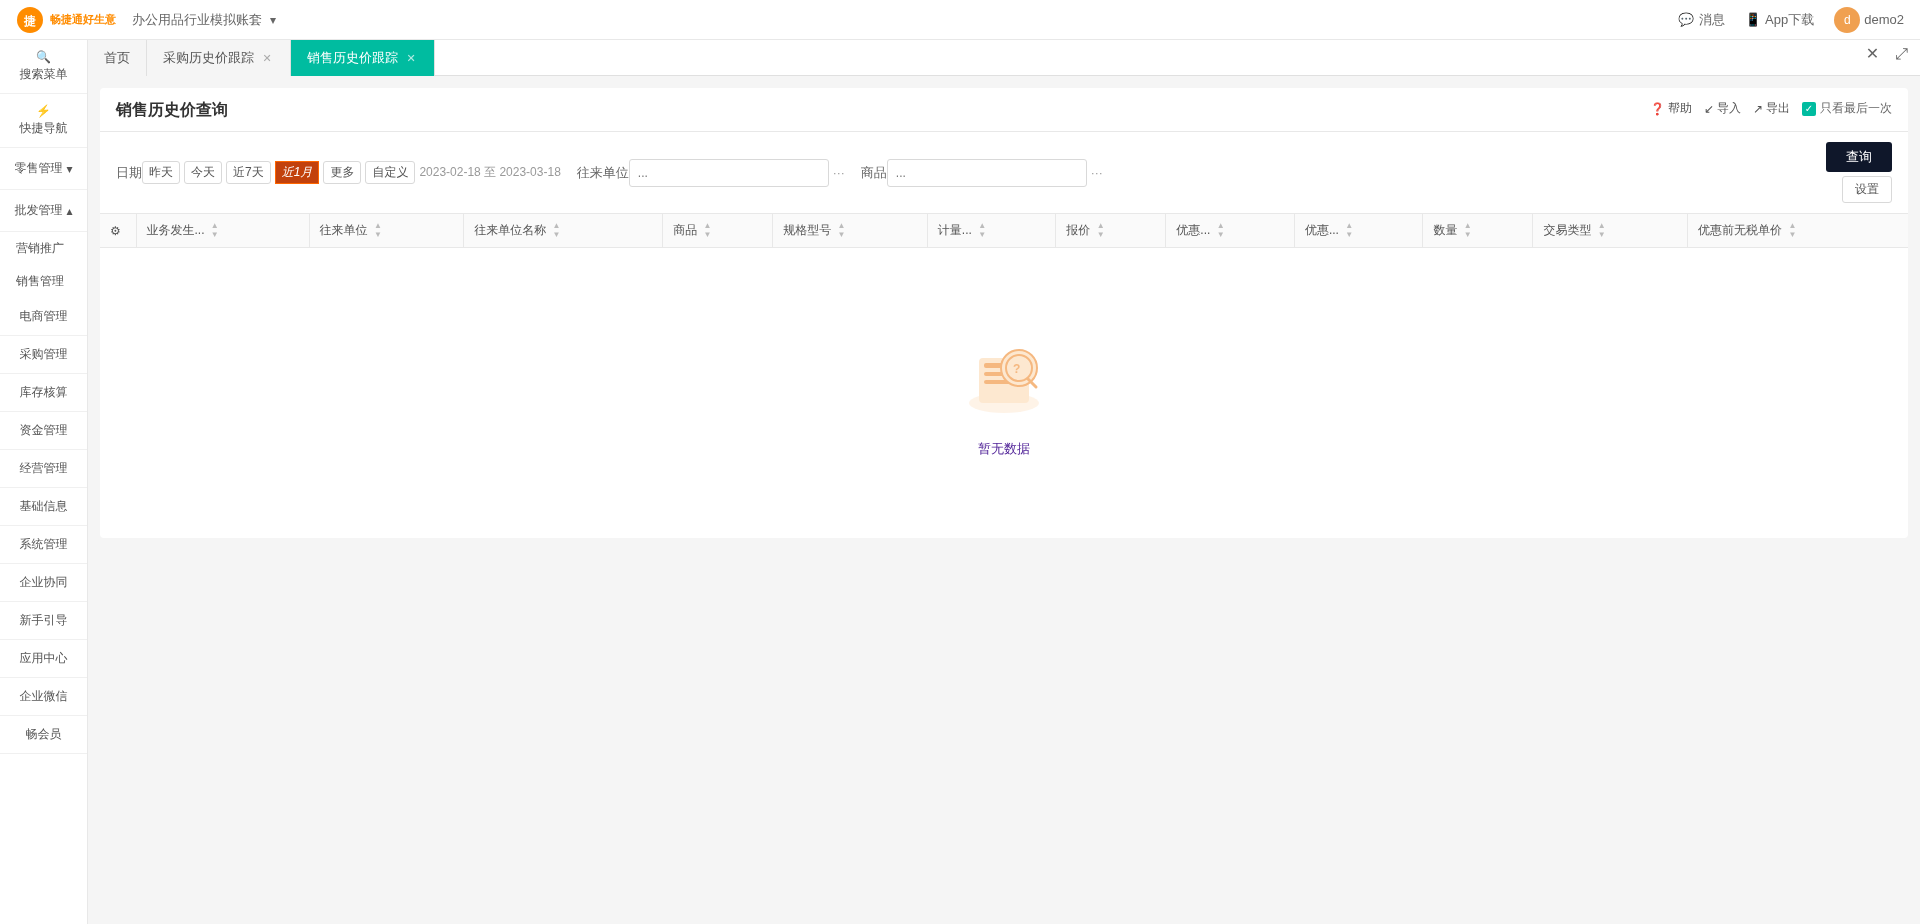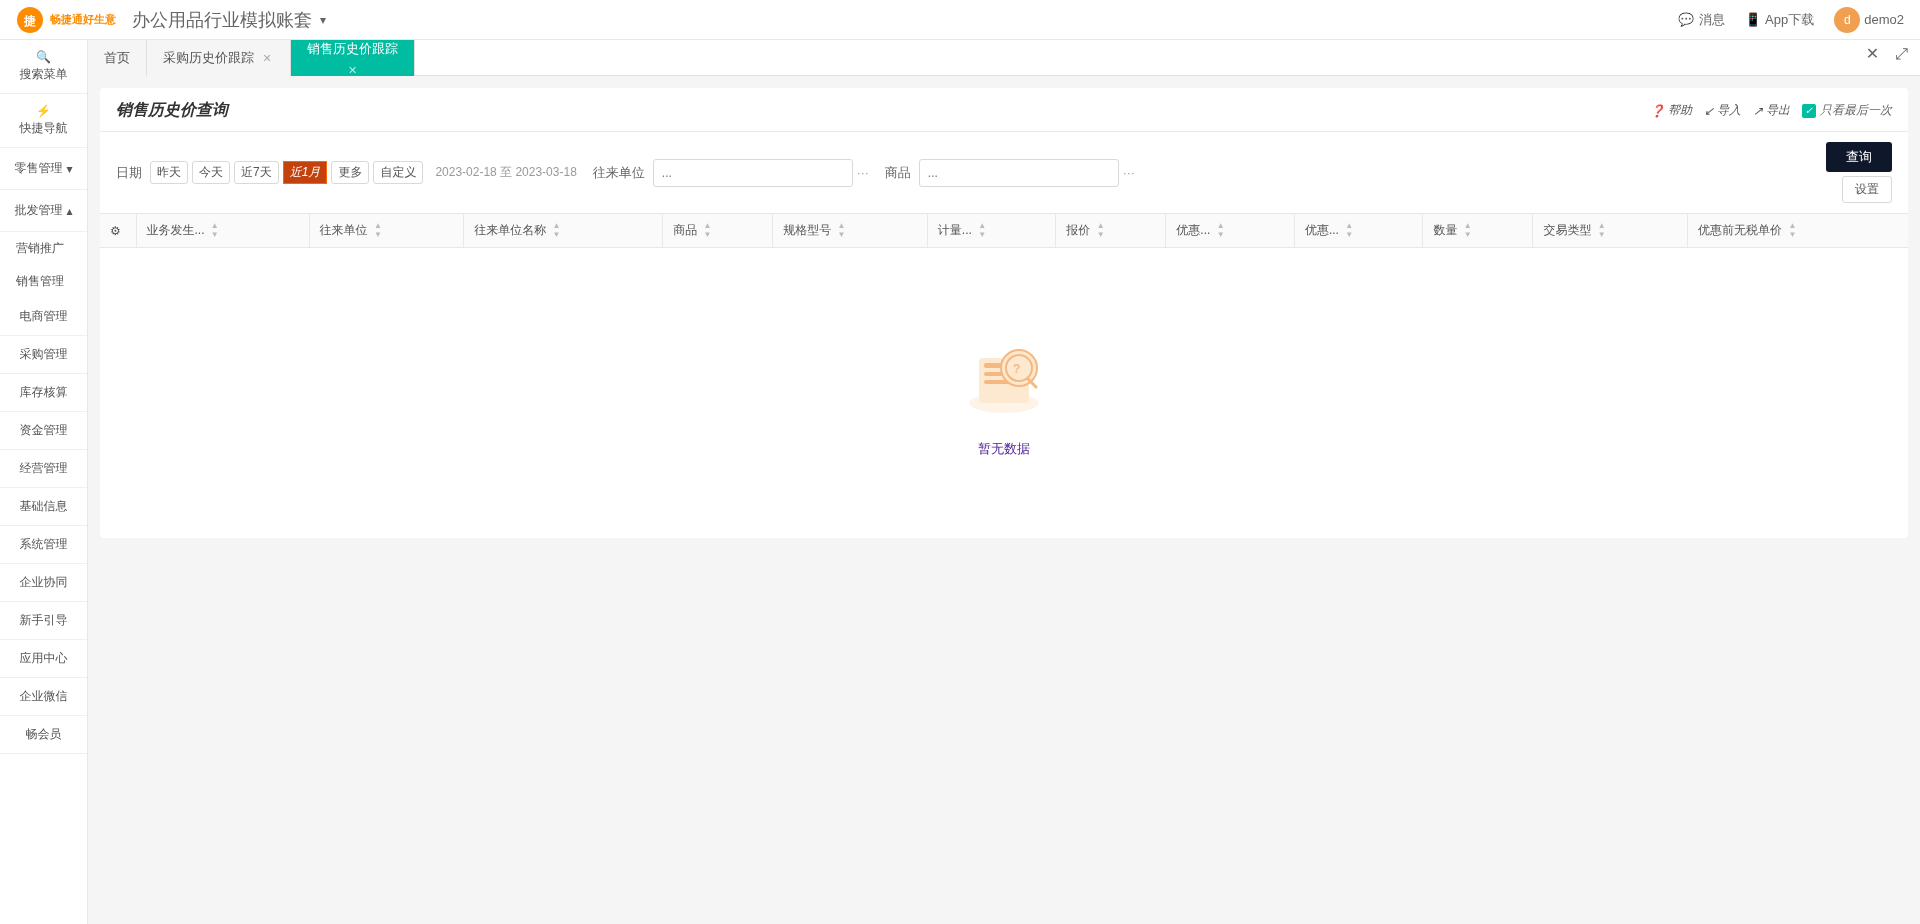--- a/index.html
+++ b/index.html
@@ -31,21 +31,21 @@
       height: 28px;
     }
     .logo-text {
       font-size: 11px;
       color: #ff8c00;
       font-weight: bold;
       line-height: 1.2;
       white-space: pre-line;
     }
     .top-bar-title {
-      font-size: 18px;
+      font-size: 13px;
       color: #666;
       margin-left: 8px;
     }
     .top-bar-dropdown {
       color: #666;
       cursor: pointer;
       font-size: 12px;
     }
     .top-bar-right {
       display: flex;
@@ -133,21 +133,20 @@
       cursor: pointer;
       font-size: 13px;
       color: #555;
       border-right: 1px solid #e0e0e0;
       white-space: nowrap;
       background: #f5f5f5;
     }
     .tab.active {
       background: #00bca0;
       color: #fff;
-      flex-direction: column;
     }
     .tab-close {
       font-size: 11px;
       color: rgba(255,255,255,0.7);
       cursor: pointer;
       width: 14px;
       height: 14px;
       display: flex;
       align-items: center;
       justify-content: center;
@@ -175,23 +174,22 @@
       padding: 12px;
     }
 
     
     .page-header {
       background: #fff;
       padding: 12px 16px 10px;
       border-radius: 4px 4px 0 0;
       border-bottom: 1px solid #e8e8e8;
       display: flex;
-      align-items: center;
+      align-items: flex-start;
       justify-content: space-between;
-      font-style: italic;
     }
     .page-title {
       font-size: 16px;
       font-weight: bold;
       color: #333;
     }
     .page-header-actions {
       display: flex;
       align-items: center;
       gap: 12px;
@@ -229,21 +227,20 @@
       padding: 10px 16px;
       border-bottom: 1px solid #e8e8e8;
       display: flex;
       align-items: center;
       gap: 16px;
       flex-wrap: wrap;
     }
     .filter-group {
       display: flex;
       align-items: center;
-      gap: 8px;
     }
     .filter-label {
       color: #666;
       font-size: 13px;
       white-space: nowrap;
     }
     .date-shortcuts {
       display: flex;
       align-items: center;
       gap: 4px;

